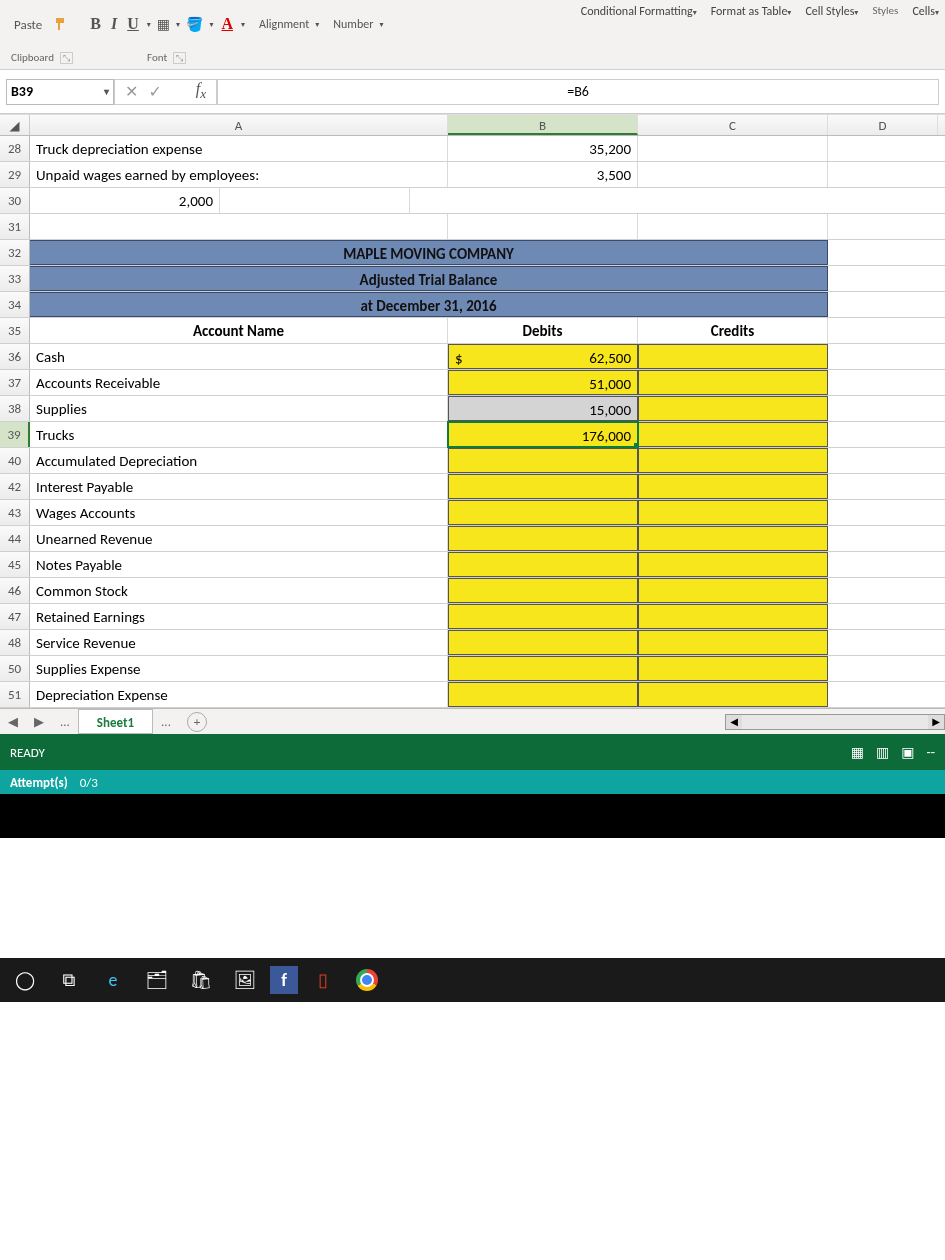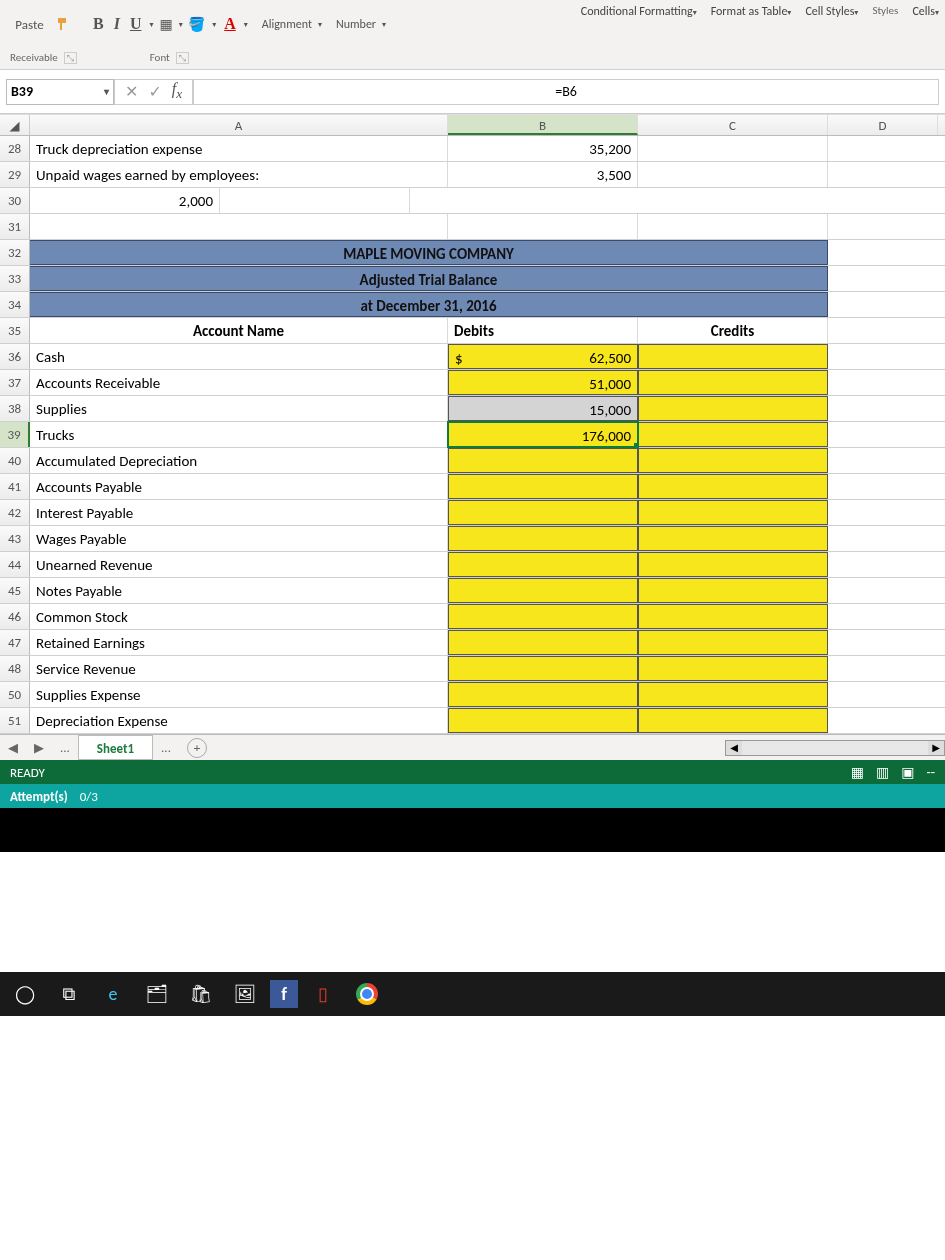--- a/index.html
+++ b/index.html
@@ -18,21 +18,21 @@
 .launcher { font-size:9px; color:#888; border:1px solid #ccc; padding:0 2px; line-height:10px;}
 .ribbon-right { margin-left:auto; display:flex; gap:14px; font-size:12px; color:#444; align-items:flex-start; padding-top:2px;}
 .ribbon-right div { text-align:center; line-height:14px;}
 
 .formula-bar { display:flex; align-items:center; height:44px; border-bottom:1px solid #ccc; padding:0 6px; background:#fff;}
 .name-box { width:108px; height:26px; border:1px solid #bbb; display:flex; align-items:center; justify-content:space-between; padding:0 4px; font-size:14px; font-weight:bold;}
 .name-box .chev { font-size:10px; color:#555;}
 .fx-tools { display:flex; align-items:center; gap:10px; border:1px solid #ccc; padding:2px 10px; height:26px; color:#999;}
 .fx-cancel {color:#999; font-family:Arial;}
 .fx-enter {color:#999;}
-.fx-label { font-style:italic; font-family:"Times New Roman",serif; color:#555;}
+.fx-label { font-style:italic; font-family:"Times New Roman",serif; color:#555;margin-left:24px;}
 .formula-input { flex:1; height:26px; border:1px solid #ccc; padding:0 6px; font-size:14px; font-family:Calibri,Arial; display:flex; align-items:center;justify-content:center;}
 
 .grid { position:relative; font-family: Calibri, Arial, sans-serif; }
 .col-headers { display:flex; height:22px; background:linear-gradient(#fafafa,#ececec); border-bottom:1px solid #bbb; border-top:1px solid #ddd; font-size:13px; color:#555; }
 .col-select { width:30px; border-right:1px solid #ccc; background:linear-gradient(#fafafa,#ececec); display:flex;align-items:center;justify-content:center;}
 .col-head { border-right:1px solid #ddd; text-align:center; line-height:22px; }
 .col-A { width:418px; }
 .col-B { width:190px; }
 .col-C { width:190px; }
 .col-D { width:110px; }
@@ -57,21 +57,21 @@
 
 .sheet-tabs { display:flex; align-items:center; height:26px; background:#f3f2f1; border-top:1px solid #bbb; font-size:13px;}
 .tab-nav { padding:0 8px; color:#666; cursor:pointer;}
 .tab { padding:0 18px; height:100%; line-height:26px; border:1px solid #bbb; background:#fff; font-weight:bold; color:#1a7c3f;}
 .tab-dots{padding:0 8px;color:#666;}
 .tab-plus { width:20px; height:20px; border:1px solid #aaa; border-radius:50%; margin-left:8px; display:flex;align-items:center;justify-content:center; color:#666; cursor:pointer;}
 .h-scroll { margin-left:auto; width:220px; height:16px; border:1px solid #999; background:#e8e8e8; display:flex;}
 .h-scroll .arr { width:16px; text-align:center; font-size:10px; line-height:14px; background:#ddd;}
 .h-scroll .track { flex:1;}
 
-.status-bar { height:24px; background:#0d6b3a; color:#fff; display:flex; align-items:center; font-size:13px; padding:0 10px; gap:14px;}
+.status-bar { height:36px; background:#0d6b3a; color:#fff; display:flex; align-items:center; font-size:13px; padding:0 10px; gap:14px;}
 .view-icons { margin-left:auto; display:flex; gap:12px; font-size:14px;}
 .view-icon { cursor:pointer;}
 
 .attempts-bar { height:24px; background:#0ea5a0; color:#fff; display:flex; align-items:center; font-size:13px; padding:0 10px;}
 .attempts-bar b { margin-right:12px;}
 .black-bar { height:44px; background:#000;}
 
 .taskbar { position:relative; margin-top:120px; height:44px; background:#1a1a1a; display:flex; align-items:center; gap:6px; padding:0 6px;}
 .search-box { width:280px; height:34px; background:#fff; color:#555; display:flex; align-items:center; padding:0 12px; font-size:15px; border:1px solid #888;}
 .task-icon { width:38px; height:38px; display:flex; align-items:center; justify-content:center; color:#fff; font-size:18px; cursor:pointer;}
@@ -86,21 +86,21 @@
   <div class="ribbon-group">
     <div class="ribbon-top">
       <span class="paste-btn">
         <span>Paste</span>
         <svg class="brush-icon" viewBox="0 0 16 16">
             <path d="M2 2h8v5H6v7H4V7H2z" fill="#e6a23c"></path>
           </svg>
       </span>
     </div>
     <div class="ribbon-label" style="display:flex;gap:6px;align-items:center;">
-      <span>Receivable</span>
+      <span>Clipboard</span>
       <span class="launcher">⤡</span>
     </div>
   </div>
 
   <div class="ribbon-group">
     <div class="ribbon-top">
       <span class="font-btn">B</span>
       <span class="font-btn italic">I</span>
       <span class="font-btn underline">U</span>
       <span class="drop">▾</span>
@@ -198,21 +198,21 @@
         <div class="rh">33</div>
         <div class="cell title-band" style="width: 798px; text-align: center;">Adjusted Trial Balance</div>
       </div>
       <div class="row title-band-row">
         <div class="rh">34</div>
         <div class="cell title-band" style="width: 798px; text-align: center;">at December 31, 2016</div>
       </div>
       <div class="row">
         <div class="rh">35</div>
         <div class="cell cA" style="text-align: center; font-weight: bold;">Account Name</div>
-        <div class="cell cB" style="text-align: left; font-weight: bold;">Debits</div>
+        <div class="cell cB" style="text-align: center; font-weight: bold;">Debits</div>
         <div class="cell cC" style="text-align: center; font-weight: bold;">Credits</div>
       </div>
       <div class="row">
         <div class="rh">36</div>
         <div class="cell cA">Cash</div>
         <div class="cell cB yellow dollar-cell">
           <span>$</span>
           <span>62,500</span>
         </div>
         <div class="cell cC yellow"></div>
@@ -235,34 +235,28 @@
         <div class="cell cB yellow active-cell">176,000</div>
         <div class="cell cC yellow"></div>
       </div>
       <div class="row">
         <div class="rh">40</div>
         <div class="cell cA">Accumulated Depreciation</div>
         <div class="cell cB yellow"></div>
         <div class="cell cC yellow"></div>
       </div>
       <div class="row">
-        <div class="rh">41</div>
-        <div class="cell cA">Accounts Payable</div>
-        <div class="cell cB yellow"></div>
-        <div class="cell cC yellow"></div>
-      </div>
-      <div class="row">
         <div class="rh">42</div>
         <div class="cell cA">Interest Payable</div>
         <div class="cell cB yellow"></div>
         <div class="cell cC yellow"></div>
       </div>
       <div class="row">
         <div class="rh">43</div>
-        <div class="cell cA">Wages Payable</div>
+        <div class="cell cA">Wages Accounts</div>
         <div class="cell cB yellow"></div>
         <div class="cell cC yellow"></div>
       </div>
       <div class="row">
         <div class="rh">44</div>
         <div class="cell cA">Unearned Revenue</div>
         <div class="cell cB yellow"></div>
         <div class="cell cC yellow"></div>
       </div>
       <div class="row">

